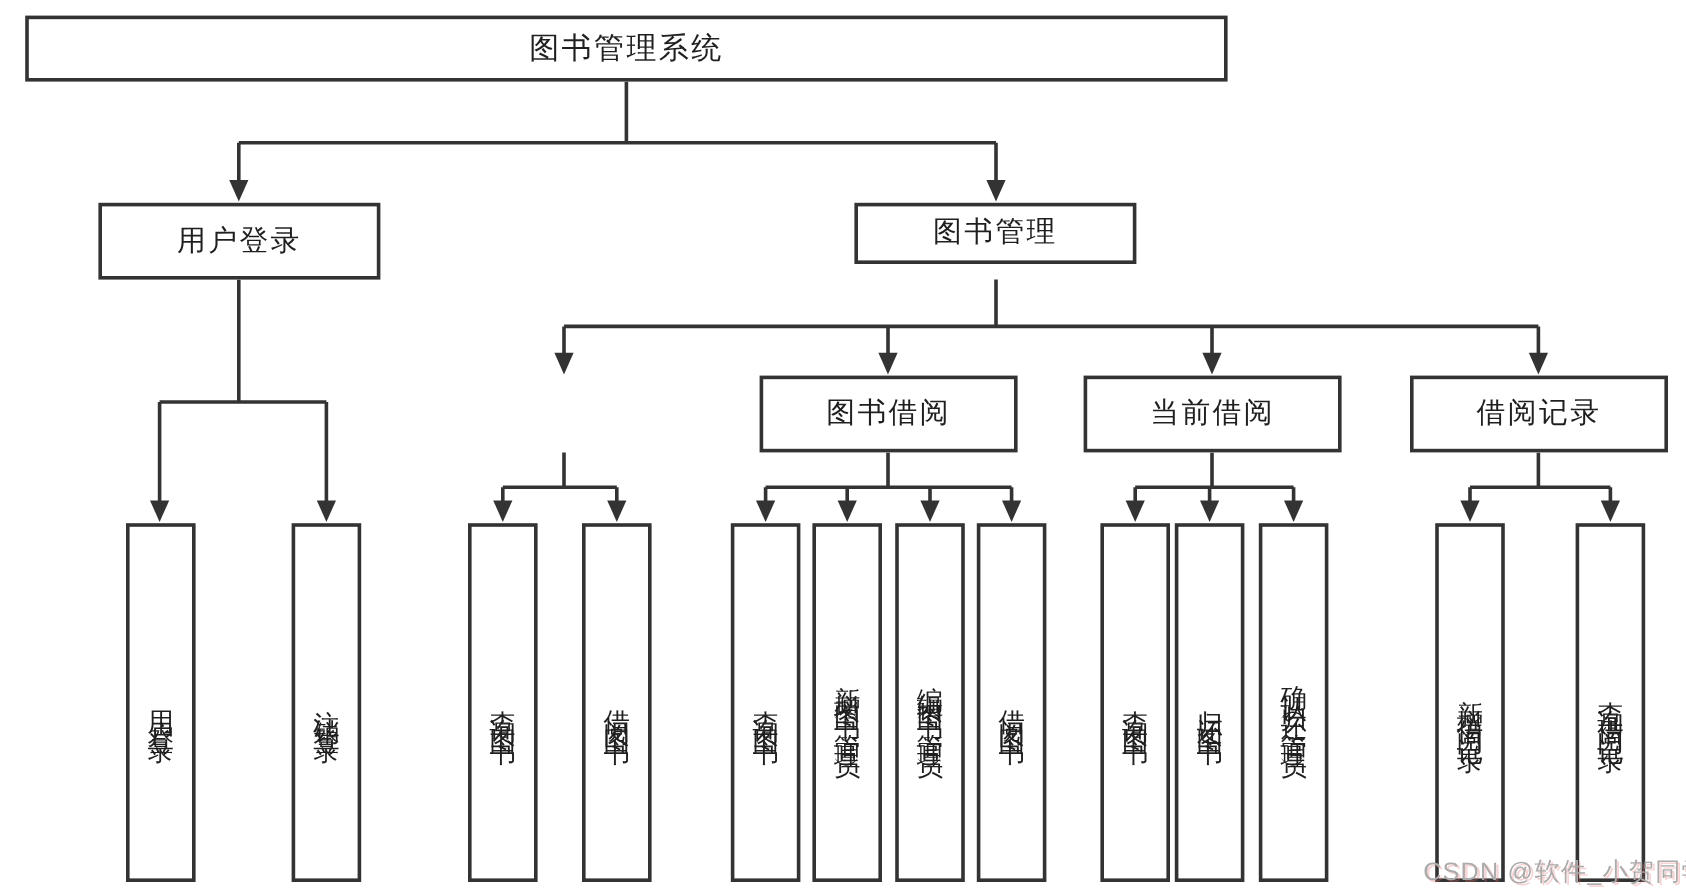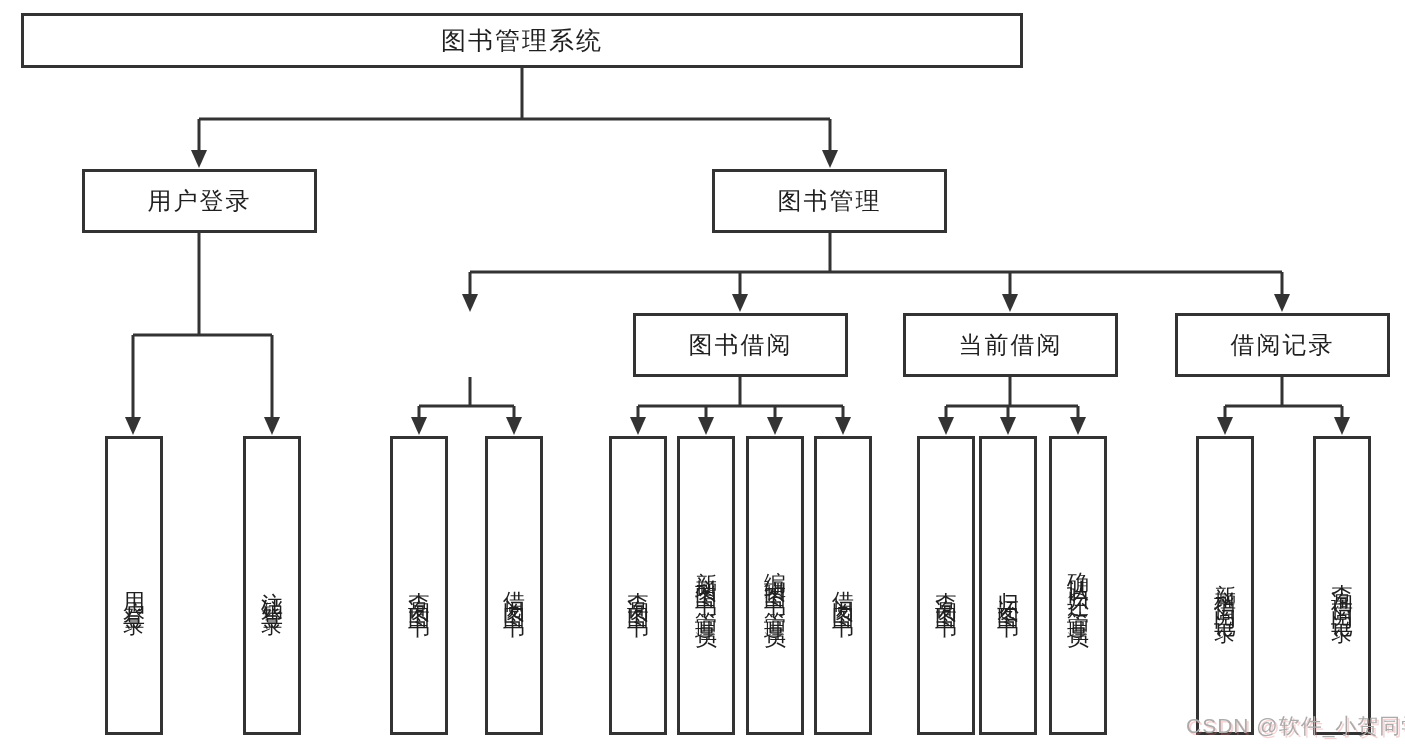--- a/index.html
+++ b/index.html
@@ -102,21 +102,21 @@
       <polygon points="1000,417 1016,417 1008,435"></polygon>
       <polygon points="1070,417 1086,417 1078,435"></polygon>
       <polygon points="1217,417 1233,417 1225,435"></polygon>
       <polygon points="1334,417 1350,417 1342,435"></polygon>
     </g>
   </svg>
 
   <div class="box hbox rootbox">图书管理系统</div>
 
   <div class="box hbox" style="left:82px; top:169px; width:235px; height:64px">用户登录</div>
-  <div class="box hbox" style="left:712px; top:169px; width:235px; height:64px">图书管理</div>
+  <div class="box hbox" style="left:712px; top:169px; width:235px; height:51px">图书管理</div>
 
   <div class="box hbox" style="left:903px; top:313px; width:215px; height:64px">当前借阅</div>
   <div class="box hbox" style="left:633px; top:313px; width:215px; height:64px">图书借阅</div>
   <div class="box hbox" style="left:1175px; top:313px; width:215px; height:64px">借阅记录</div>
 
   <div class="box leaf" style="left:105px">用户登录</div>
   <div class="box leaf" style="left:243px">注销登录</div>
 
   <div class="box leaf" style="left:390px">查询图书</div>
   <div class="box leaf" style="left:485px">借阅图书</div>

